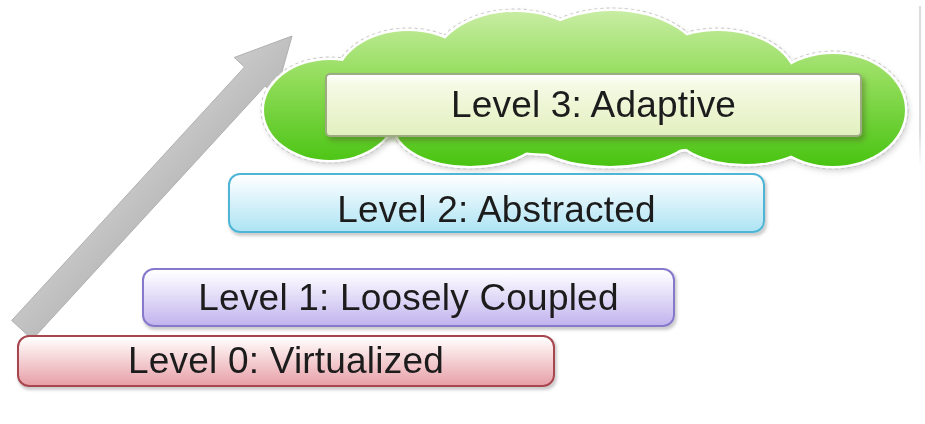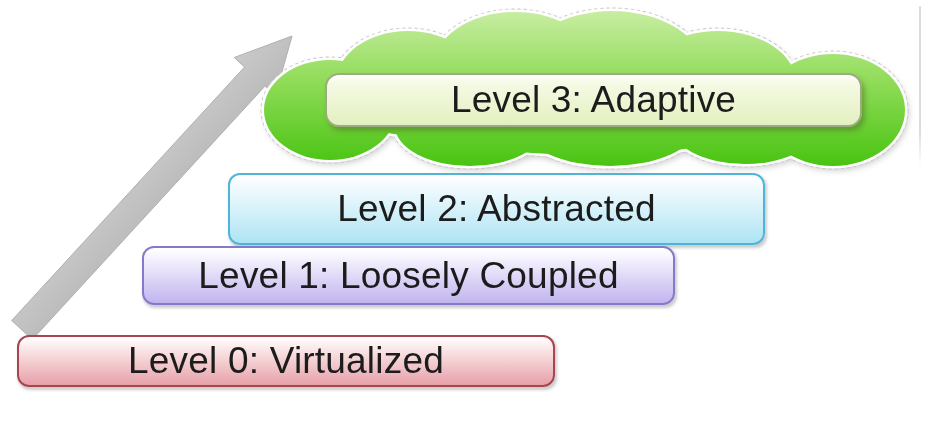--- a/index.html
+++ b/index.html
@@ -18,25 +18,25 @@
     border:2px solid var(--bc,#999);
     border-radius:12px;
     background:linear-gradient(180deg,#ffffff 0%, var(--ft,#fff) 14%, var(--fb,#ddd) 100%);
     box-shadow:1.5px 2.5px 3px rgba(110,110,110,0.35);
     color:#1c1c1c;
     font-size:37px;
     letter-spacing:0.2px;
     white-space:nowrap;
   }
   .level-0{left:17px;  top:335px; width:538px; height:52px;}
-  .level-1{left:142px; top:246px; width:533px; height:59px;text-align:right;}
-  .level-2{left:228px; top:173px; width:537px; height:72px;}
+  .level-1{left:142px; top:268px; width:533px; height:59px;text-align:right;}
+  .level-2{left:228px; top:173px; width:537px; height:60px;align-items:flex-end;}
   .level-3{
-    left:325px; top:73px; width:537px; height:54px;
-    border-radius:14px;
+    left:325px; top:73px; width:537px; height:64px;
+    border-radius:5px;
     box-shadow:3px 4px 5px rgba(80,100,40,0.45);
     z-index:5;
   }
   .cloud-halo{filter:drop-shadow(2px 3px 2.5px rgba(120,120,120,0.35));}
   .edge-line{
     position:absolute;left:919px;top:6px;width:2px;height:160px;
     background:linear-gradient(180deg,#dcdcdc 0%,#dcdcdc 78%,rgba(220,220,220,0) 100%);
   }
 </style>
 </head>

